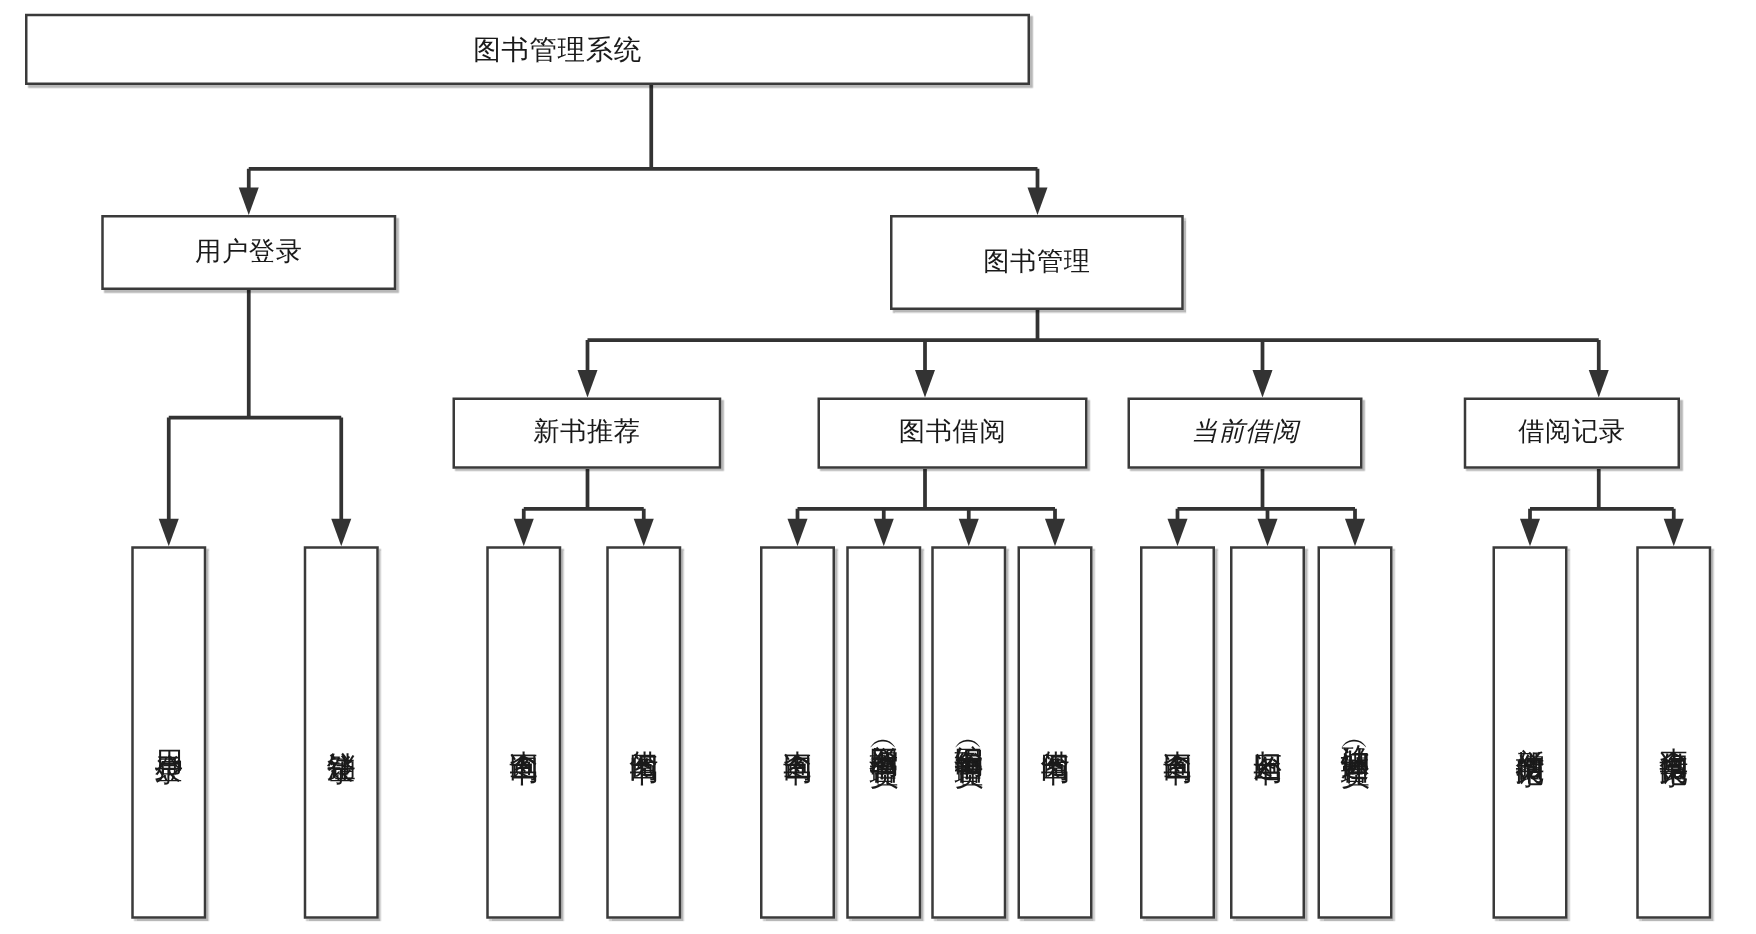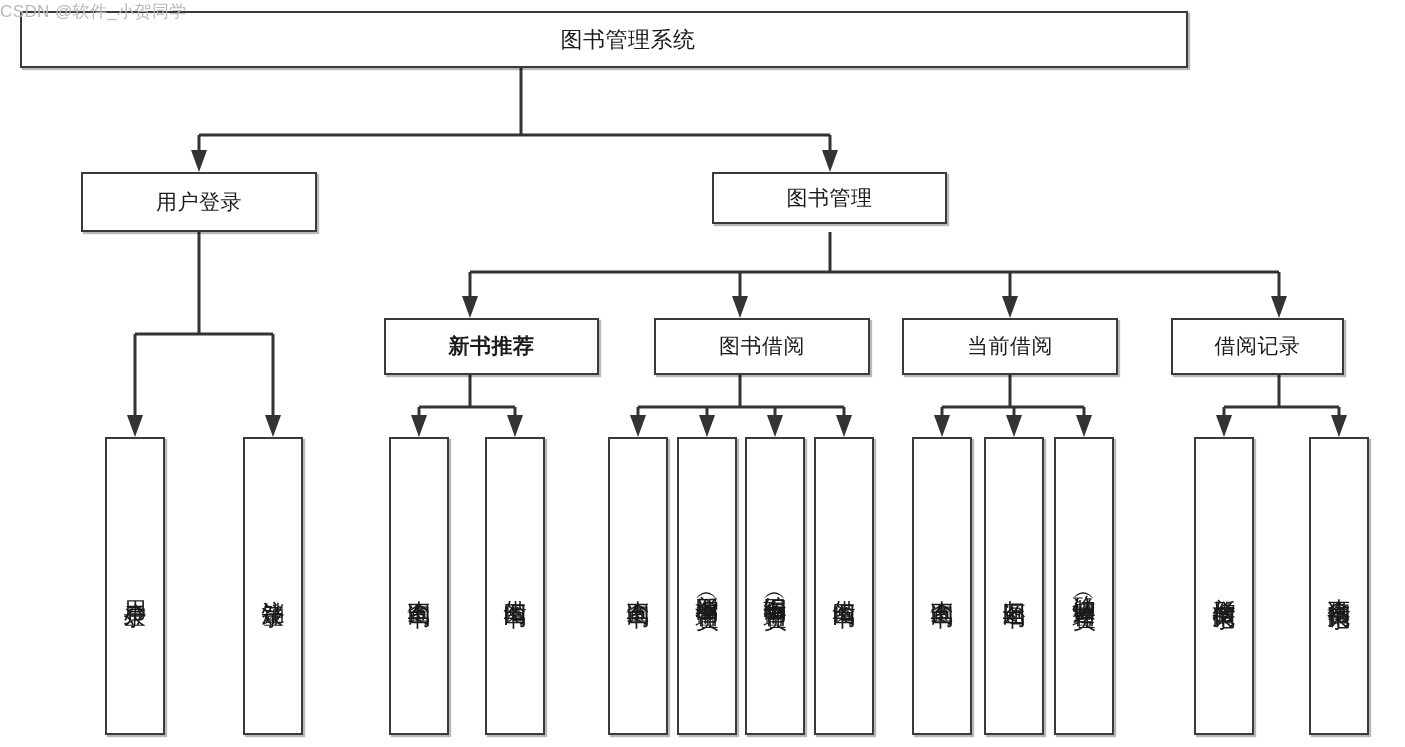--- a/index.html
+++ b/index.html
@@ -122,36 +122,36 @@
       <polygon points="1076,415 1092,415 1084,437" fill="#333333"></polygon>
       <line x1="1279" y1="375" x2="1279" y2="407" stroke="#333333" stroke-width="3" stroke-linecap="butt"></line>
       <line x1="1224" y1="407" x2="1339" y2="407" stroke="#333333" stroke-width="3" stroke-linecap="butt"></line>
       <line x1="1224" y1="407" x2="1224" y2="417" stroke="#333333" stroke-width="3" stroke-linecap="butt"></line>
       <polygon points="1216,415 1232,415 1224,437" fill="#333333"></polygon>
       <line x1="1339" y1="407" x2="1339" y2="417" stroke="#333333" stroke-width="3" stroke-linecap="butt"></line>
       <polygon points="1331,415 1347,415 1339,437" fill="#333333"></polygon>
     </svg>
 
   <div id="node-layer">
-      <div class="node-box horizontal root" style="left: 20px; top: 11px; width: 1168px; height: 57px; padding-left: 48px;">
+      <div class="node-box horizontal root" style="left: 20px; top: 11px; width: 804px; height: 57px; padding-left: 48px;">
         <span class="node-label">图书管理系统</span>
       </div>
       <div class="node-box horizontal" style="left: 81px; top: 172px; width: 236px; height: 60px;">
         <span class="node-label">用户登录</span>
       </div>
-      <div class="node-box horizontal" style="left: 712px; top: 172px; width: 235px; height: 52px;">
+      <div class="node-box horizontal" style="left: 712px; top: 172px; width: 235px; height: 76px;">
         <span class="node-label">图书管理</span>
       </div>
-      <div class="node-box horizontal" style="left: 384px; top: 318px; width: 215px; height: 57px; font-weight: bold;">
+      <div class="node-box horizontal" style="left: 362px; top: 318px; width: 215px; height: 57px;">
         <span class="node-label">新书推荐</span>
       </div>
       <div class="node-box horizontal" style="left: 632px; top: 318px; width: 216px; height: 57px; margin-left: 22px;">
         <span class="node-label">图书借阅</span>
       </div>
-      <div class="node-box horizontal" style="left: 902px; top: 318px; width: 216px; height: 57px;">
+      <div class="node-box horizontal" style="left: 902px; top: 318px; width: 188px; height: 57px; font-style: italic;">
         <span class="node-label">当前借阅</span>
       </div>
       <div class="node-box horizontal" style="left: 1171px; top: 318px; width: 173px; height: 57px;">
         <span class="node-label">借阅记录</span>
       </div>
       <div class="node-box vertical" style="left: 105px; top: 437px; width: 60px; height: 298px;">
         <span class="node-label">用户登录</span>
       </div>
       <div class="node-box vertical" style="left: 243px; top: 437px; width: 60px; height: 298px;">
         <span class="node-label">注销登录</span>
@@ -184,15 +184,14 @@
         <span class="node-label">确认归还（管理员）</span>
       </div>
       <div class="node-box vertical" style="left: 1194px; top: 437px; width: 60px; height: 298px;">
         <span class="node-label">新增借阅记录</span>
       </div>
       <div class="node-box vertical" style="left: 1309px; top: 437px; width: 60px; height: 298px;">
         <span class="node-label">查询借阅记录</span>
       </div>
     </div>
 
-  <div class="watermark">CSDN @软件_小贺同学</div>
 
 </div>
 
 </body></html>

